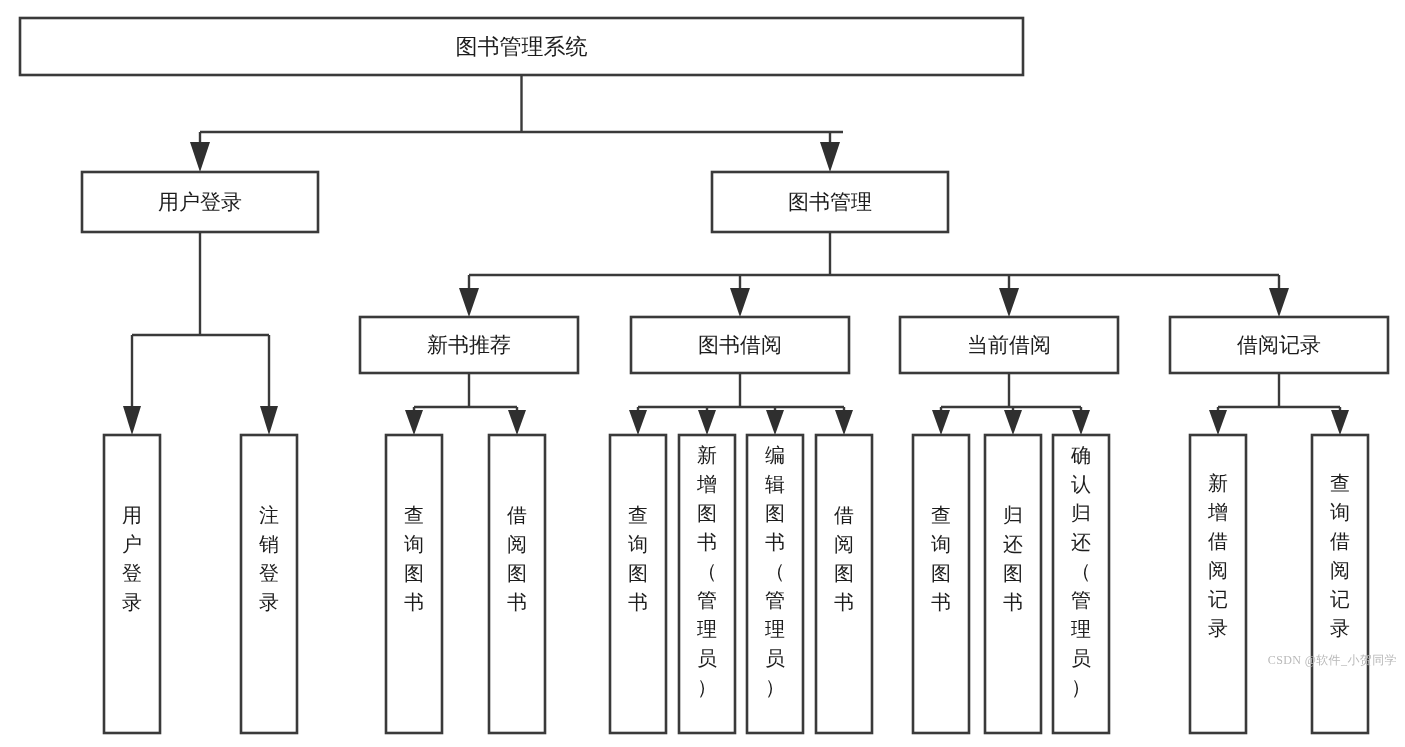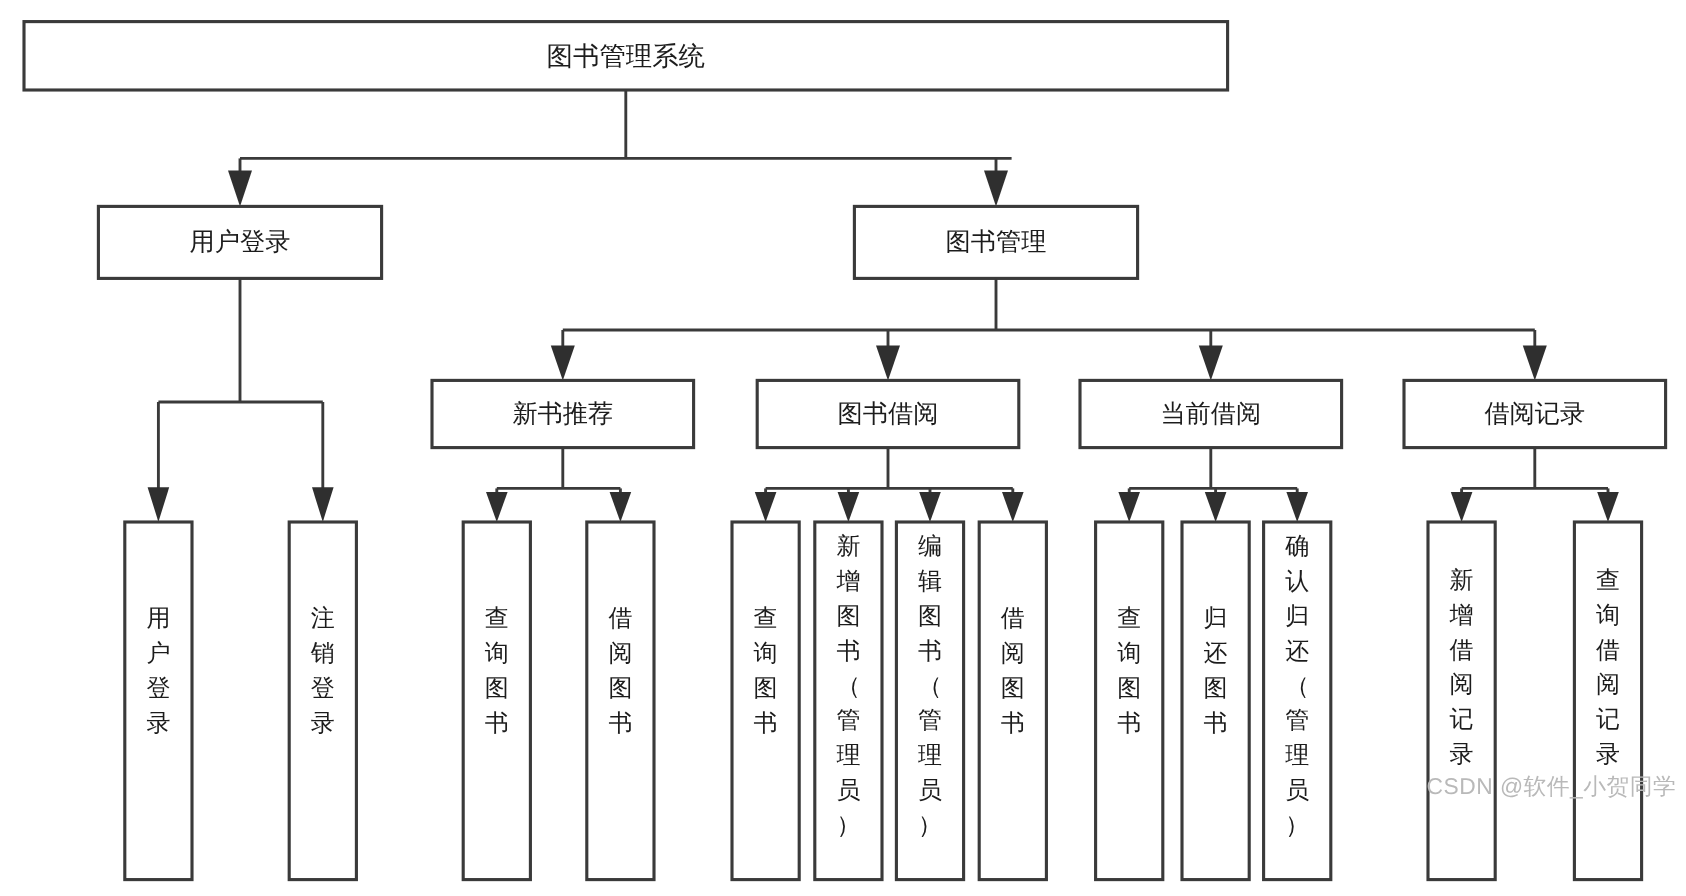--- a/index.html
+++ b/index.html
@@ -56,22 +56,22 @@
   .leaf-label-v {
     font-family: "DejaVu Sans", "Liberation Sans", sans-serif;
     font-size: 20px;
     fill: #1c1c1c;
     text-anchor: middle;
   }
   .watermark {
     position: absolute;
     right: 8px;
     bottom: 4px;
-    font-family: Liberation Sans, sans-serif;
-    font-size: 19px;
+    font-family: Liberation Serif, serif;
+    font-size: 12px;
     color: #b9b9b9;
     white-space: nowrap;
     pointer-events: none;
     letter-spacing: 0.4px;
   }
 </style>
 </head>
 <body>
 
 <div id="diagram-root">

